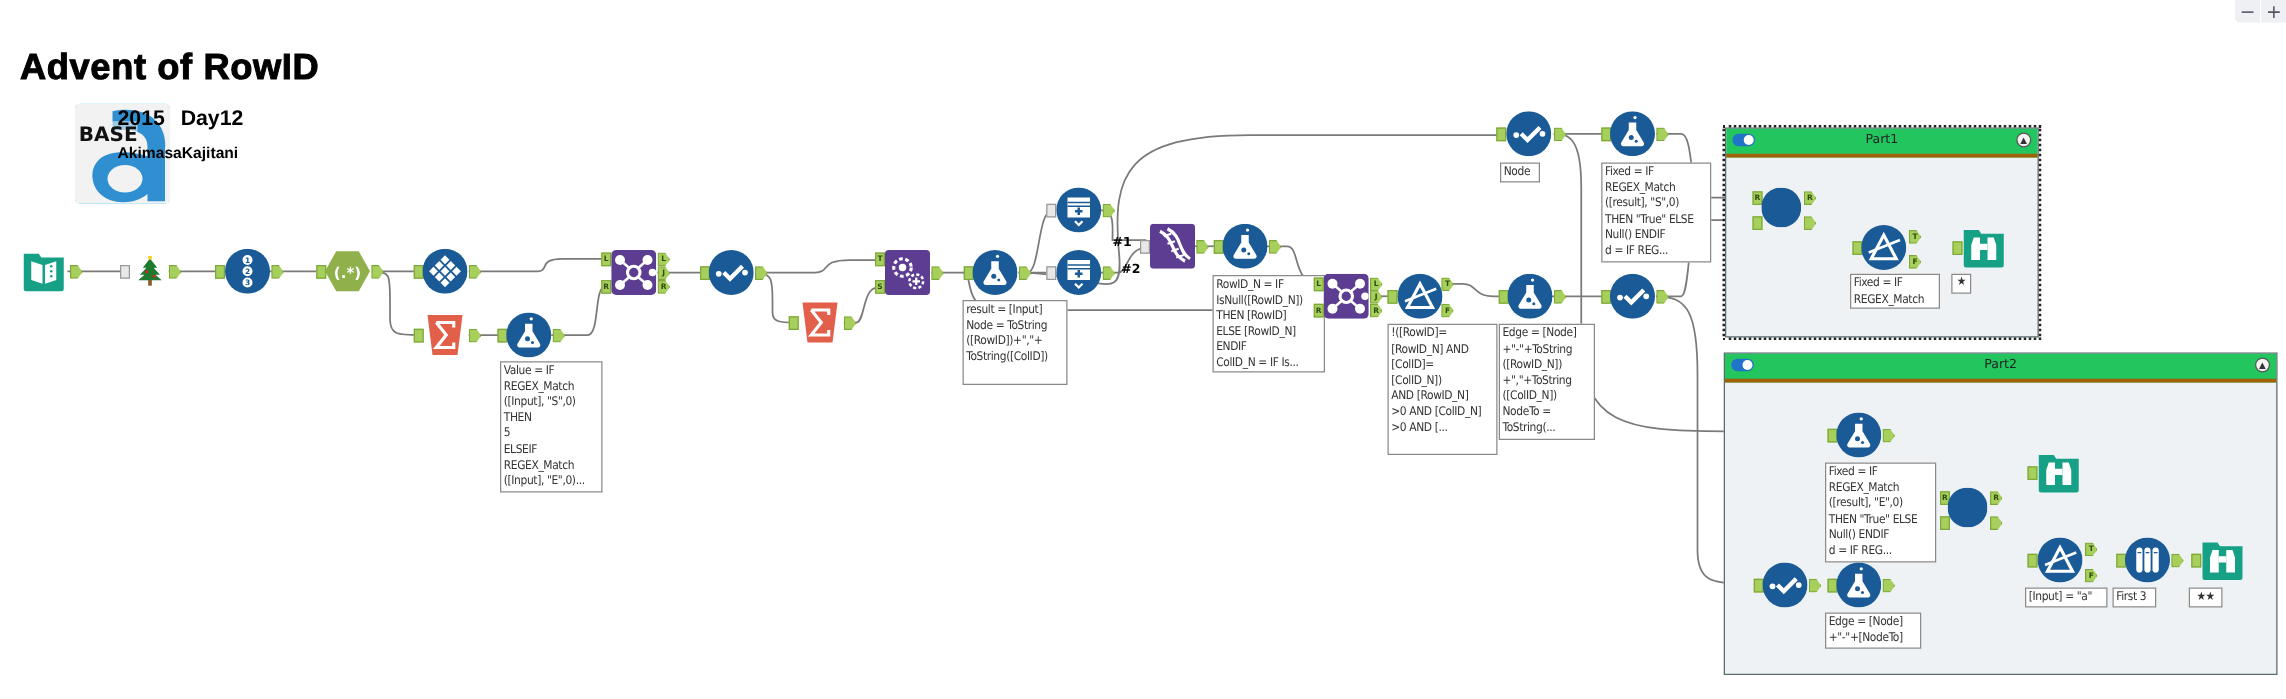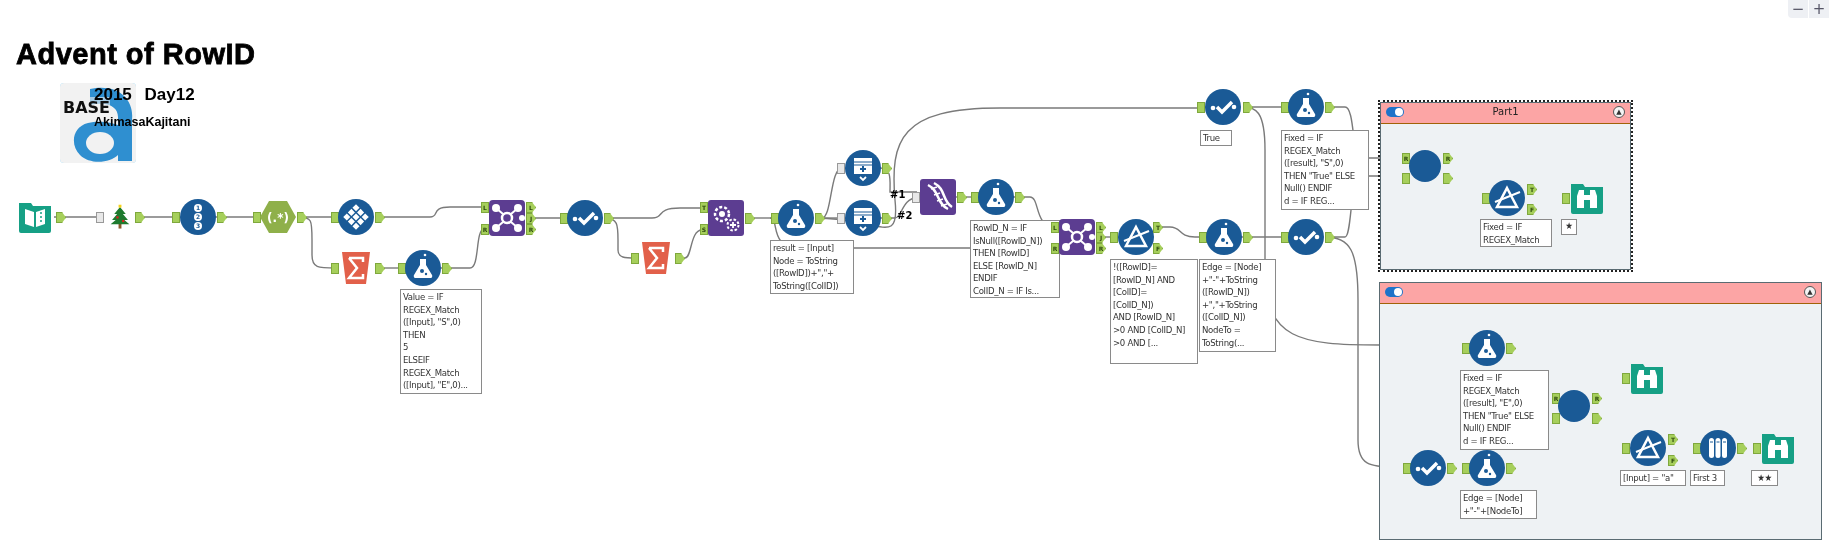--- a/index.html
+++ b/index.html
@@ -12,21 +12,21 @@
   .author { left:94px; top:115px; font-family:"Liberation Sans", sans-serif; font-weight:700; font-size:12.5px; color:#000; }
   .tool { position:absolute; width:36px; height:36px; display:flex; align-items:center; justify-content:center; }
   .tool svg { width:36px; height:36px; display:block; }
   .anchor { position:absolute; width:8px; height:11px; background:#a6cf5b; border:1px solid #7fa83c; box-sizing:border-box; font-size:6px; line-height:9px; text-align:center; color:#2e4a0e; font-family:"DejaVu Sans", sans-serif; font-weight:bold; }
   .anchor.out { clip-path: polygon(0 0, 60% 0, 100% 50%, 60% 100%, 0 100%); width:10px; }
   .anchor.in { }
   .anchor.empty { background:#e8e8e8; border-color:#999; }
   .ann { position:absolute; background:#ffffff; border:1px solid #8a8a8a; font-family:"DejaVu Sans Condensed","DejaVu Sans", sans-serif; font-size:9.5px; line-height:12.6px; color:#333; padding:1px 2px; white-space:pre; box-sizing:border-box; overflow:hidden; letter-spacing:-0.3px; }
   .container { position:absolute; background:#eef2f4; border:1px solid #5a6b72; box-sizing:border-box; }
   .container.sel { outline:2px dotted #222; outline-offset:0px; }
-  .container .hdr { position:absolute; left:0; top:0; right:0; height:20px; border-bottom:1px solid #a16207; background:#fca5a5; }
+  .container .hdr { position:absolute; left:0; top:0; right:0; height:20px; border-bottom:3px solid #a16207; background:#22c55e; }
   .container .hdr .cname { position:absolute; left:0; right:0; top:3px; text-align:center; font-size:10px; color:#222; font-family:"DejaVu Sans", sans-serif; }
   .toggle { position:absolute; left:5px; top:4px; width:18px; height:10px; border-radius:6px; background:#1f73c9; }
   .toggle::after { content:""; position:absolute; right:1px; top:1px; width:8px; height:8px; border-radius:50%; background:#fff; }
   .collapse { position:absolute; right:5px; top:3px; width:12px; height:12px; border-radius:50%; border:1px solid #555; box-sizing:border-box; background:#f4f4f4; font-size:7px; line-height:10px; text-align:center; color:#333; }
   .wlabel { position:absolute; font-size:10px; font-weight:bold; color:#000; font-family:"DejaVu Sans", sans-serif; }
   .zoomctl { position:absolute; top:0; right:0; height:18px; display:flex; background:#eef0f4; border-radius:0 0 0 4px; }
   .zoomctl button { width:20px; height:18px; border:none; background:transparent; color:#556; font-size:15px; line-height:14px; padding:0; font-family:"DejaVu Sans", sans-serif; }
   .zoomctl .sep { width:1px; background:#fff; }
 </style>
 </head>
@@ -341,21 +341,21 @@
   </div>
 <div class="anchor out" style="left:745px;top:213px"></div>
 
 <div class="anchor in" style="left:771px;top:213px"></div>
 <div class="tool" style="left:778px;top:200px">
     <svg>
       <use href="#s-flask"></use>
     </svg>
   </div>
 <div class="anchor out" style="left:815px;top:213px"></div>
-<div class="ann" style="left:770px;top:240px;width:84px;height:54px">result = [Input]
+<div class="ann" style="left:770px;top:240px;width:84px;height:68px">result = [Input]
 Node = ToString
 ([RowID])+","+
 ToString([ColID])</div>
 
 <div class="anchor empty" style="left:837px;top:163px"></div>
 <div class="tool" style="left:845px;top:150px">
     <svg>
       <use href="#s-multirow"></use>
     </svg>
   </div>
@@ -435,21 +435,21 @@
 NodeTo =
 ToString(...</div>
 
 <div class="anchor in" style="left:1197px;top:102px"></div>
 <div class="tool" style="left:1205px;top:89px">
     <svg>
       <use href="#s-check"></use>
     </svg>
   </div>
 <div class="anchor out" style="left:1243px;top:102px"></div>
-<div class="ann" style="left:1200px;top:130px;width:32px;height:16px">True</div>
+<div class="ann" style="left:1200px;top:130px;width:32px;height:16px">Node</div>
 
 <div class="anchor in" style="left:1281px;top:102px"></div>
 <div class="tool" style="left:1288px;top:89px">
     <svg>
       <use href="#s-flask"></use>
     </svg>
   </div>
 <div class="anchor out" style="left:1325px;top:102px"></div>
 <div class="ann" style="left:1281px;top:130px;width:88px;height:80px">Fixed = IF
 REGEX_Match
@@ -500,20 +500,21 @@
 <div class="tool" style="left:1569px;top:180px">
     <svg>
       <use href="#s-browse"></use>
     </svg>
   </div>
 <div class="ann" style="left:1561px;top:219px;width:16px;height:16px;text-align:center;padding:0">★</div>
 
 <div class="container" style="left:1379px;top:282px;width:443px;height:258px">
   <div class="hdr">
     <div class="toggle"></div>
+    <div class="cname">Part2</div>
     <div class="collapse">▲</div>
   </div>
 </div>
 
 <div class="anchor in" style="left:1462px;top:343px"></div>
 <div class="tool" style="left:1469px;top:330px">
     <svg>
       <use href="#s-flask"></use>
     </svg>
   </div>

